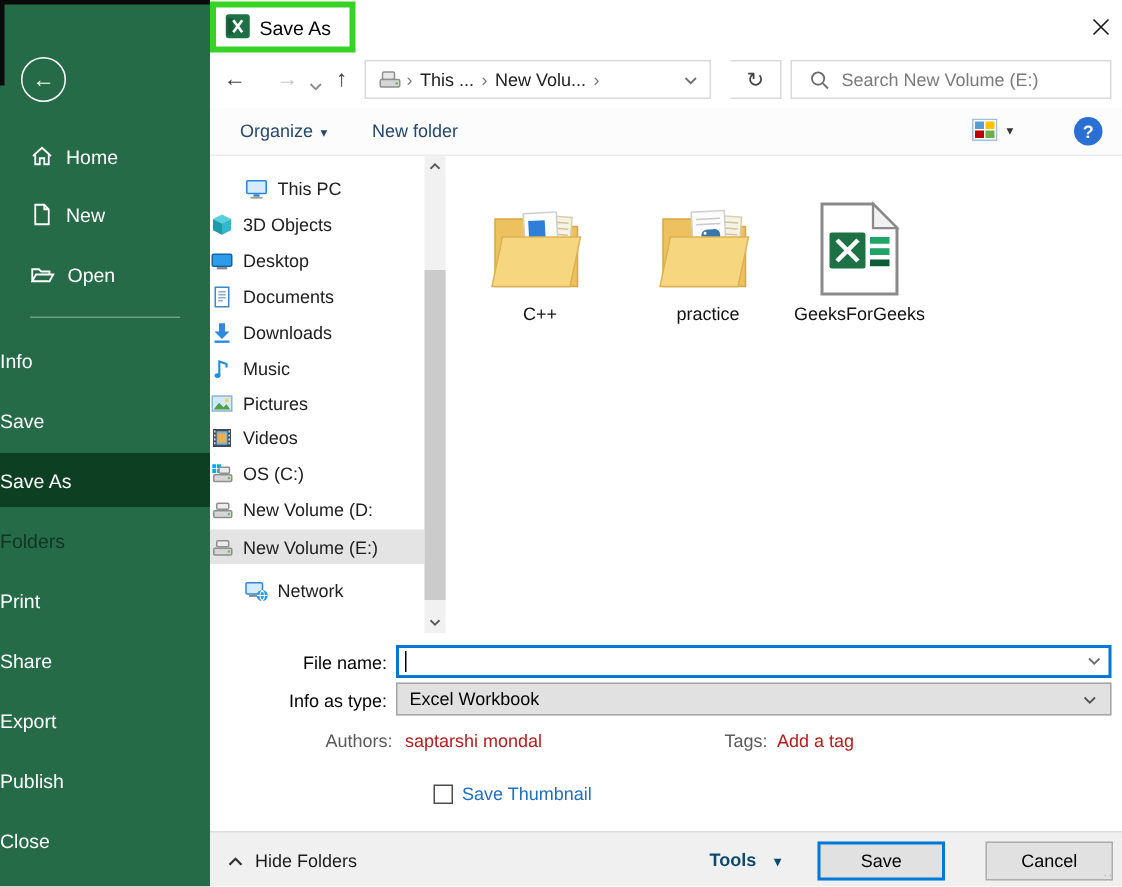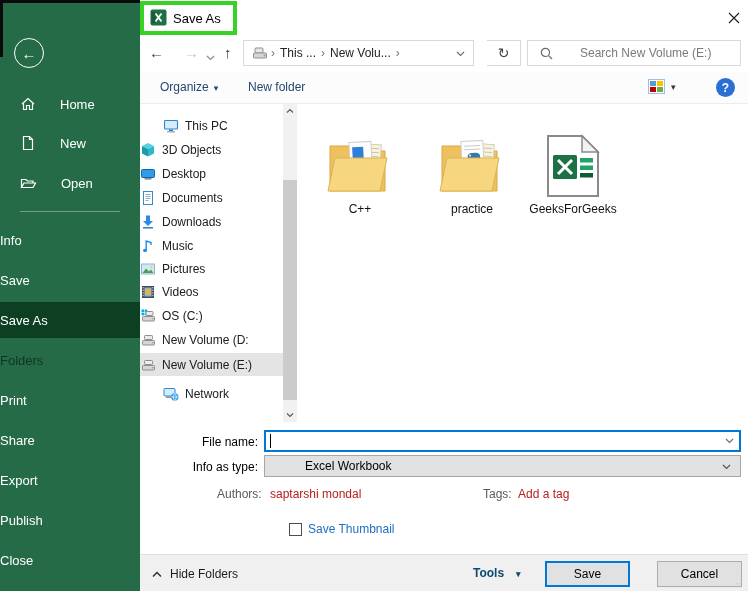--- a/index.html
+++ b/index.html
@@ -7,21 +7,21 @@
   body { font-family:"Liberation Sans", sans-serif; font-size:12px; color:#1a1a1a; background:#fff; }
   .stage { position:relative; width:748px; height:591px; background:#fff; }
 
   
   .backstage { position:absolute; left:0; top:0; width:140px; height:591px; background:#256b47; }
   .edge-top { position:absolute; left:0; top:0; width:140px; height:3px; background:#0a0a0a; }
   .edge-left { position:absolute; left:0; top:0; width:3px; height:57px; background:#0a0a0a; }
   .back-btn { position:absolute; left:14px; top:38px; width:30px; height:30px; border:1.5px solid #fff; border-radius:50%; display:flex; align-items:center; justify-content:center; color:#fff; font-size:15px; cursor:pointer; }
   .bs-item { position:absolute; left:0; width:140px; height:22px; display:flex; align-items:center; color:#fff; font-size:13px; cursor:pointer; }
   .bs-item .txt { }
-  .bs-item.with-icon .txt { margin-left:24px; }
+  .bs-item.with-icon .txt { margin-left:8px; }
   .bs-item.with-icon svg { margin-left:20px; flex:0 0 auto; }
   .bs-item.selected { height:36px; background:#0d4023; }
   .bs-item.disabled { color:rgba(12,44,28,0.85); cursor:default; }
   .bs-divider { position:absolute; left:20px; width:100px; height:1px; background:rgba(255,255,255,0.35); }
 
   
   .dialog { position:absolute; left:140px; top:0; width:608px; height:591px; background:#fff; }
   .annot-box { position:absolute; left:0; top:1px; width:97px; height:34px; border:4px solid #36d325; }
   .title-icon { position:absolute; left:10px; top:9px; width:17px; height:17px; }
   .dlg-title { position:absolute; left:33px; top:11px; font-size:13px; color:#000; }
@@ -29,21 +29,21 @@
 
   
   .nav-glyph { position:absolute; top:44px; font-size:15px; line-height:18px; color:#3b3b3b; cursor:pointer; }
   .nav-glyph.dim { color:#c6c6c6; }
   .mini-chev { position:absolute; cursor:pointer; }
   .addr-box { position:absolute; left:103px; top:40px; width:231px; height:26px; border:1px solid #d9d9d9; background:#fff; display:flex; align-items:center; }
   .addr-box .seg { color:#222; margin:0 2px; white-space:nowrap; cursor:pointer; }
   .addr-box .sep { color:#777; margin:0 3px; font-size:12px; }
   .addr-chev { margin-left:auto; margin-right:8px; }
   .refresh-box { position:absolute; left:347px; top:40px; width:34px; height:26px; border:1px solid #d9d9d9; border-left:none; background:#fff; display:flex; align-items:center; justify-content:center; color:#444; font-size:14px; cursor:pointer; }
-  .search-box { position:absolute; left:387px; top:40px; width:214px; height:26px; border:1px solid #d9d9d9; background:#fff; display:flex; align-items:center;gap:19px; }
+  .search-box { position:absolute; left:387px; top:40px; width:214px; height:26px; border:1px solid #d9d9d9; background:#fff; display:flex; align-items:center; }
   .search-box input { border:none; outline:none; flex:1; font-family:"Liberation Sans",sans-serif; font-size:12px; color:#333; }
   .search-box input::placeholder { color:#7a7a7a; }
   .search-box svg { margin:0 8px 0 12px; }
 
   
   .cmdbar { position:absolute; left:0; top:72px; width:608px; height:31px; background:#fcfcfc; }
   .cmd { position:absolute; top:8px; color:#24476f; cursor:pointer; white-space:nowrap; }
   .cmd .dd { font-size:9px; margin-left:5px; color:#24476f; }
   .views-btn { position:absolute; left:508px; top:7px; display:flex; align-items:center; cursor:pointer; }
   .views-btn .dd { font-size:9px; margin-left:6px; color:#333; }
@@ -63,21 +63,21 @@
 
   
   .file-item { position:absolute; width:100px; text-align:center; cursor:pointer; }
   .file-item .ic { height:80px; display:flex; align-items:flex-end; justify-content:center; }
   .file-item .nm { margin-top:4px; color:#111; }
 
   
   .frm-label { position:absolute; text-align:right; color:#000; }
   .fn-input { position:absolute; left:124px; top:430px; width:477px; height:22px; border:2px solid #0078d7; background:#fff; }
   .fn-caret { position:absolute; left:130px; top:434px; width:1px; height:14px; background:#000; }
-  .combo { position:absolute; left:124px; top:455px; width:477px; height:22px; background:#e1e1e1; border:1px solid #a6a6a6; display:flex; align-items:center; cursor:pointer;padding-left:32px; }
+  .combo { position:absolute; left:124px; top:455px; width:477px; height:22px; background:#e1e1e1; border:1px solid #a6a6a6; display:flex; align-items:center; cursor:pointer; }
   .combo .val { margin-left:8px; color:#000; }
   .combo-chev { position:absolute; right:9px; }
   .meta-label { position:absolute; color:#5a5a5a; }
   .meta-link { position:absolute; color:#b91c1c; cursor:pointer; white-space:nowrap; }
   .thumb-check { position:absolute; left:149px; top:523px; width:13px; height:13px; border:1px solid #4d4d4d; background:#fff; cursor:pointer; }
   .thumb-label { position:absolute; left:168px; top:522px; color:#1e6fc0; cursor:pointer; }
 
   
   .footer { position:absolute; left:0; top:554px; width:608px; height:37px; background:#f0f0f0; border-top:1px solid #dfdfdf; }
   .hidef { position:absolute; left:12px; top:12px; display:flex; align-items:center; color:#1c1c1c; cursor:pointer; }

